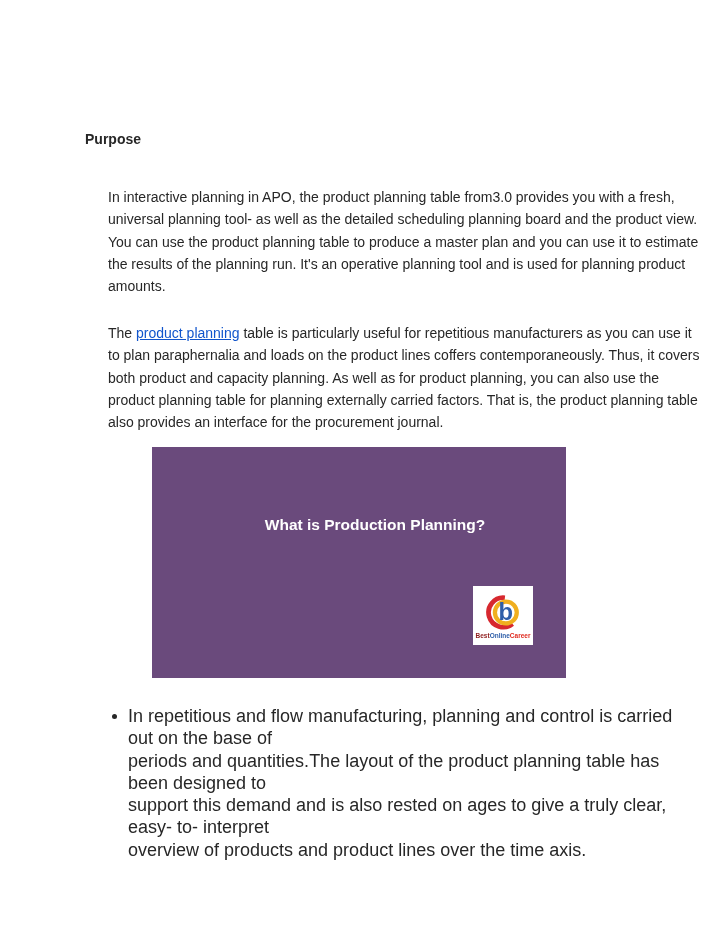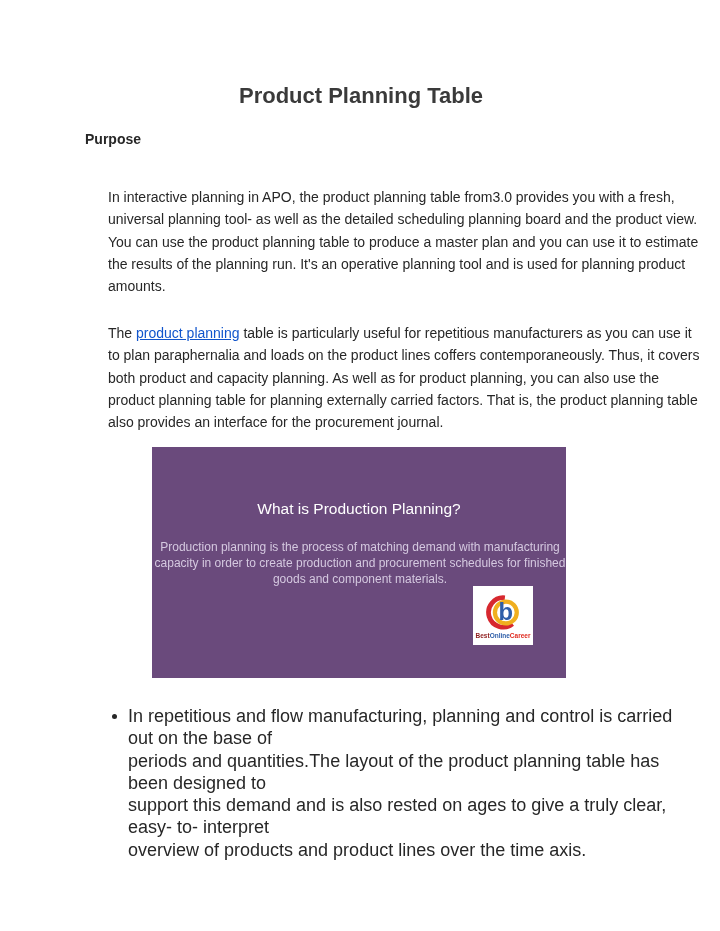--- a/index.html
+++ b/index.html
@@ -26,22 +26,22 @@
   }
   .para-1{top:170px;}
   .para-2{top:306px;}
   .doc-link{color:#1155cc;text-decoration:underline;cursor:pointer;}
 
   .slide{
     position:absolute;left:152px;top:447px;width:414px;height:231px;
     margin:0;background:#6a4a7c;overflow:visible;
   }
   .slide-title{
-    position:absolute;left:0;top:52px;width:414px;margin:0;
-    text-align:center;font-size:15.5px;font-weight:normal;color:#ffffff;
+    position:absolute;left:0;top:52px;width:414px;margin:16px;
+    text-align:center;font-size:15.5px;font-weight:bold;color:#ffffff;
     line-height:19px;
   }
   .slide-body{
     position:absolute;left:-12px;top:92px;width:440px;margin:0;
     text-align:center;font-size:12px;line-height:16px;color:#d5c9e0;
     white-space:pre-line;
   }
   .logo-box{
     position:absolute;left:321px;top:139px;width:60px;height:59px;
     background:#ffffff;display:flex;flex-direction:column;
@@ -68,41 +68,37 @@
   .bullet-dot{
     position:absolute;left:27px;top:9px;width:5px;height:5px;
     border-radius:50%;background:#272727;
   }
 </style>
 </head>
 <body>
 
 <div class="page">
 
-  <h1 class="doc-title">Product Planning Table</h1>
 
   <h2 class="purpose-heading">Purpose</h2>
 
   <p class="body-para para-1">In interactive planning in APO, the product planning table from3.0 provides you with a fresh,
 universal planning tool- as well as the detailed scheduling planning board and the product view.
 You can use the product planning table to produce a master plan and you can use it to estimate
 the results of the planning run. It's an operative planning tool and is used for planning product
 amounts.</p>
 
   <p class="body-para para-2"><span> The </span><a class="doc-link">product planning</a><span> table is particularly useful for repetitious manufacturers as you can use it
 to plan paraphernalia and loads on the product lines coffers contemporaneously. Thus, it covers
 both product and capacity planning. As well as for product planning, you can also use the
 product planning table for planning externally carried factors. That is, the product planning table
 also provides an interface for the procurement journal.</span></p>
 
   <figure class="slide">
     <figcaption class="slide-title">What is Production Planning?</figcaption>
-    <div class="slide-body">Production planning is the process of matching demand with manufacturing
-capacity in order to create production and procurement schedules for finished
-goods and component materials.</div>
 
     <div class="logo-box">
       <svg class="logo-mark" width="38" height="38" viewBox="0 0 40 40">
         <path d="M 22 5 A 15.5 15.5 0 1 0 30 32.5" stroke="#d7282f" stroke-width="5" fill="none" stroke-linecap="butt"></path>
         <circle cx="23" cy="20.5" r="11.5" stroke="#f0af1f" stroke-width="4.5" fill="none"></circle>
         <text x="23" y="28.5" font-size="25" font-weight="bold" fill="#2e5ea8" text-anchor="middle" font-family="Liberation Sans, sans-serif">b</text>
       </svg>
       <div class="logo-text"><span class="lt-best">Best</span><span class="lt-online">Online</span><span class="lt-career">Career</span></div>
     </div>
   </figure>

